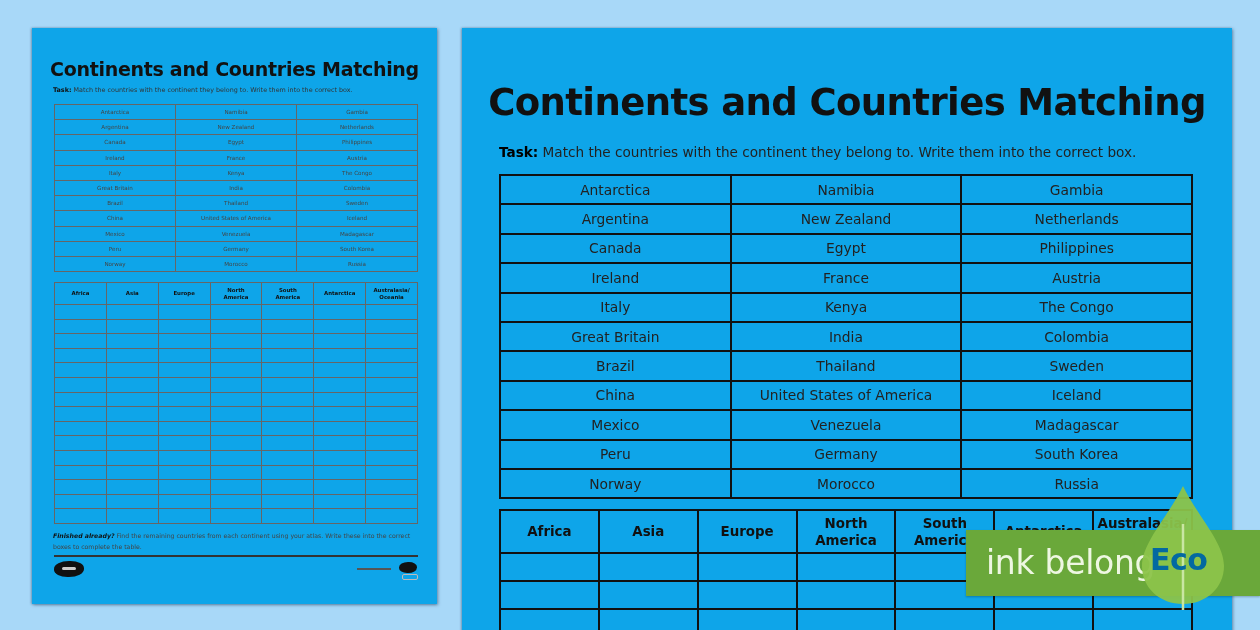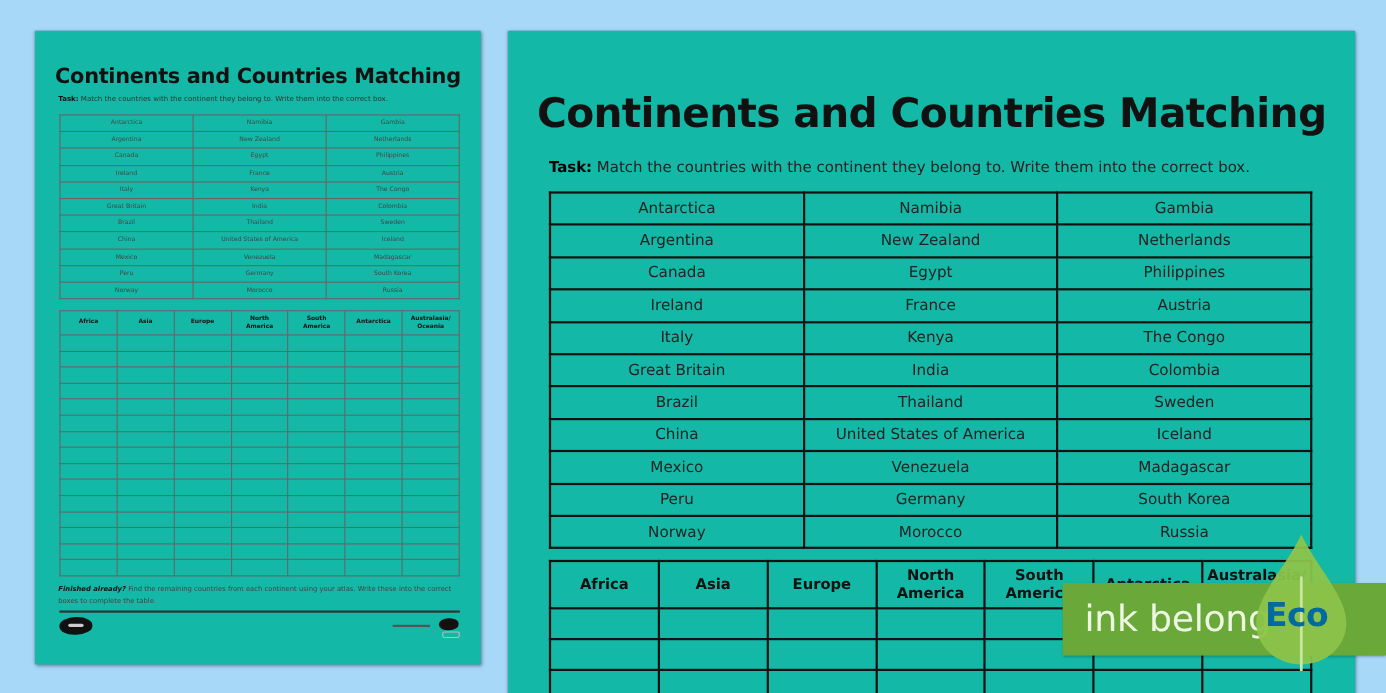--- a/index.html
+++ b/index.html
@@ -5,21 +5,21 @@
   * { box-sizing: border-box; margin: 0; padding: 0; }
   html, body { width: 1260px; height: 630px; overflow: hidden; }
   body {
     background: #a8d8f8;
     font-family: "DejaVu Sans", sans-serif;
     position: relative;
     color: #111;
   }
   .page {
     position: absolute;
-    background: #14b8a6;
+    background: #0ea5e9;
     box-shadow: 1px 1px 3px rgba(40,70,100,0.55), -1px 0 2px rgba(40,70,100,0.35);
   }
   
   #left-page { left: 32px; top: 28px; width: 405px; height: 576px; }
   #left-page .title {
     position: absolute; left: 0; width: 100%; top: 30px;
     text-align: center; font-weight: bold; font-size: 19px; letter-spacing: -0.3px;
   }
   #left-page .task {
     position: absolute; left: 21px; top: 58px; font-size: 6.4px; color: #333; white-space: nowrap;

